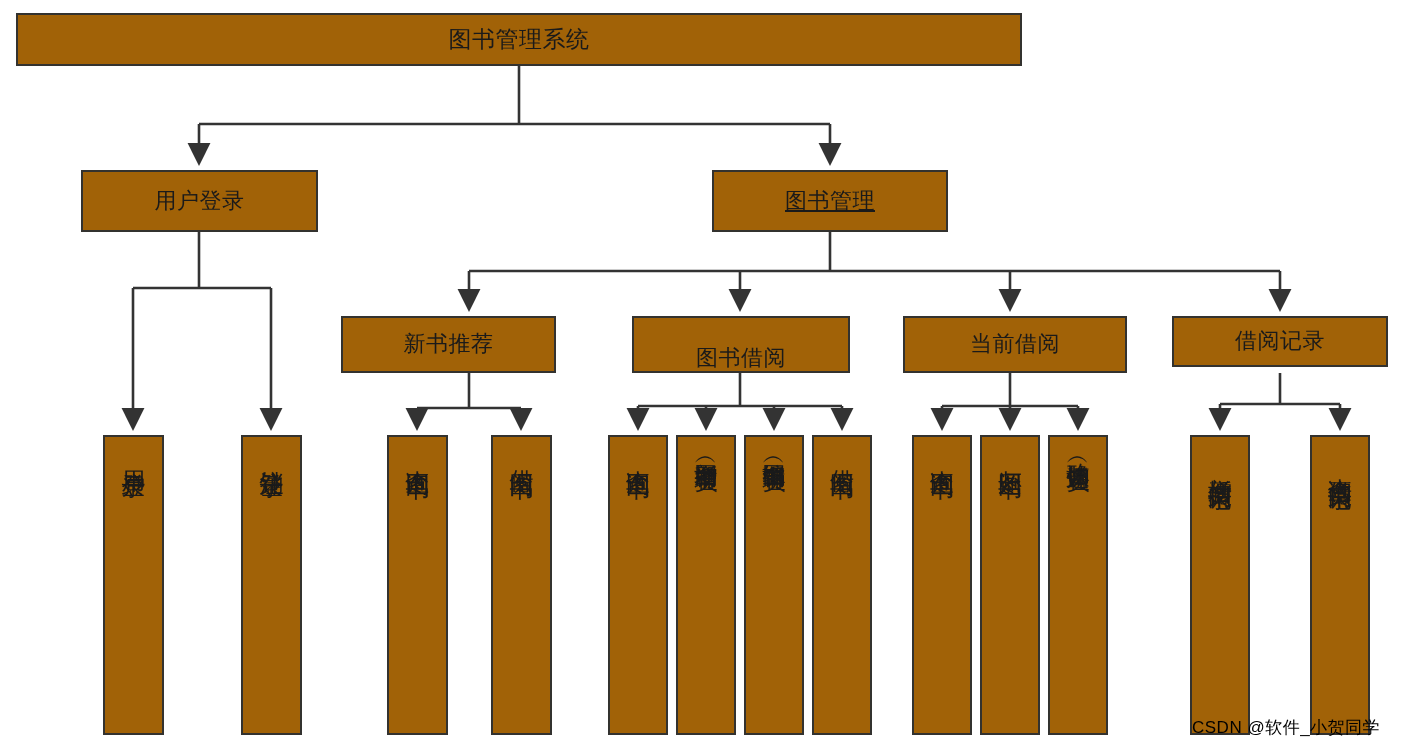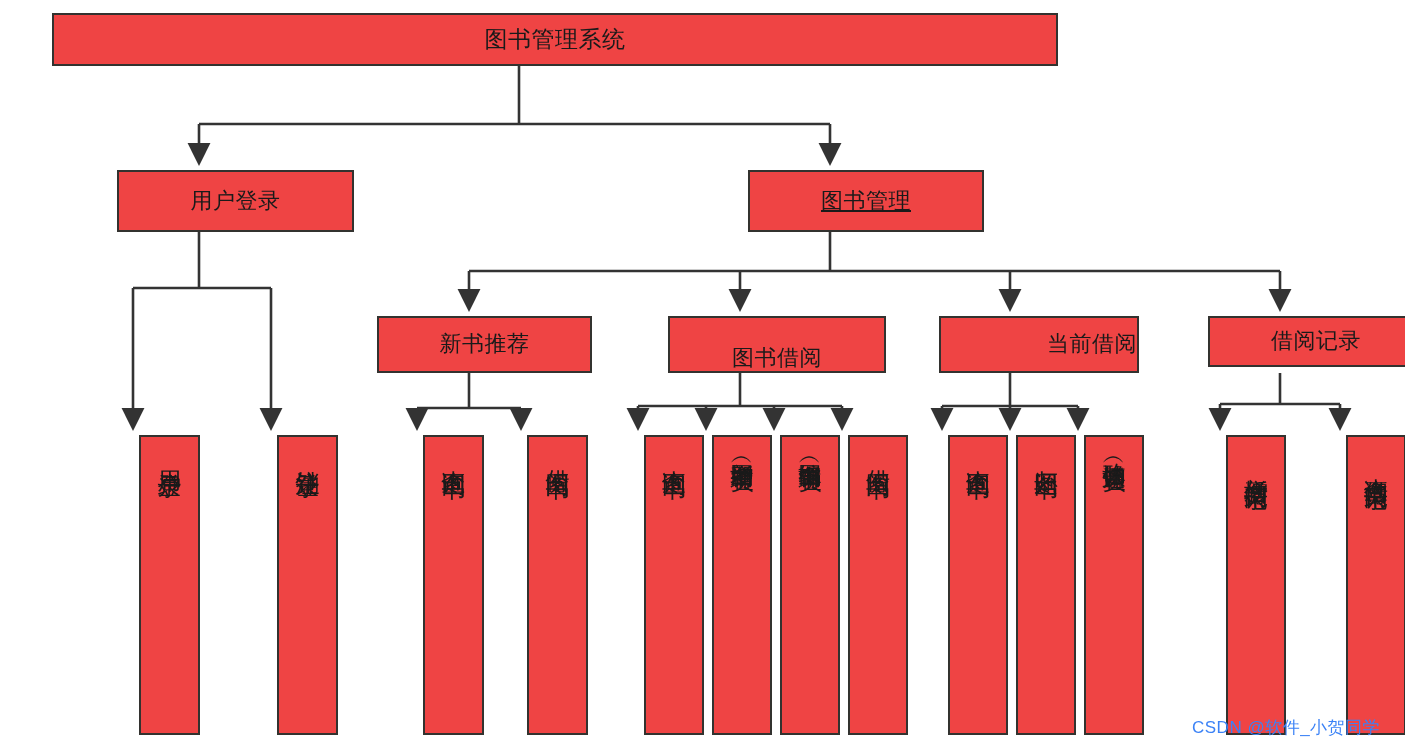--- a/index.html
+++ b/index.html
@@ -22,27 +22,26 @@
   svg#connectors {
     position: absolute;
     top: 0;
     left: 0;
     width: 1405px;
     height: 747px;
   }
   .node {
     position: absolute;
     box-sizing: border-box;
-    background: #ef4444;
+    background: #a16207;
     border: 2px solid #33322f;
     display: flex;
     align-items: center;
     justify-content: center;
     color: #1a1a1a;
-    margin-left: 36px;
   }
   .node .node-label {
     color: #1a1a1a;
     line-height: 1.12;
     text-align: center;
     white-space: pre-wrap;
   }
   
   .node.horiz .node-label {
     font-size: 22px;
@@ -63,21 +62,21 @@
     font-size: 24px;
     line-height: 1.0;
     letter-spacing: 2px;
   }
   .node.vert.tall .node-label {
     font-size: 23px;
     letter-spacing: 1px;
   }
   .watermark {
     position: absolute;
-    color: #3b82f6;
+    color: #000000;
     font-size: 17px;
     white-space: nowrap;
     letter-spacing: 0.5px;
   }
 </style>
 </head>
 <body>
 
 <div id="diagram-root">
 
@@ -147,21 +146,21 @@
   </div>
 
   <div class="node horiz" style="left:341px; top:316px; width:215px; height:57px;">
     <span class="node-label">新书推荐</span>
   </div>
 
   <div class="node horiz" style="left:632px; top:316px; width:218px; height:57px;align-items:flex-end;">
     <span class="node-label">图书借阅</span>
   </div>
 
-  <div class="node horiz" style="left:903px; top:316px; width:200px; height:57px;justify-content:flex-end;">
+  <div class="node horiz" style="left:903px; top:316px; width:224px; height:57px;">
     <span class="node-label">当前借阅</span>
   </div>
 
   <div class="node horiz" style="left:1172px; top:316px; width:216px; height:51px;">
     <span class="node-label">借阅记录</span>
   </div>
 
   <div class="node vert" style="left:103px; top:435px; width:61px; height:300px;">
     <span class="node-label">用户登录</span>
   </div>

